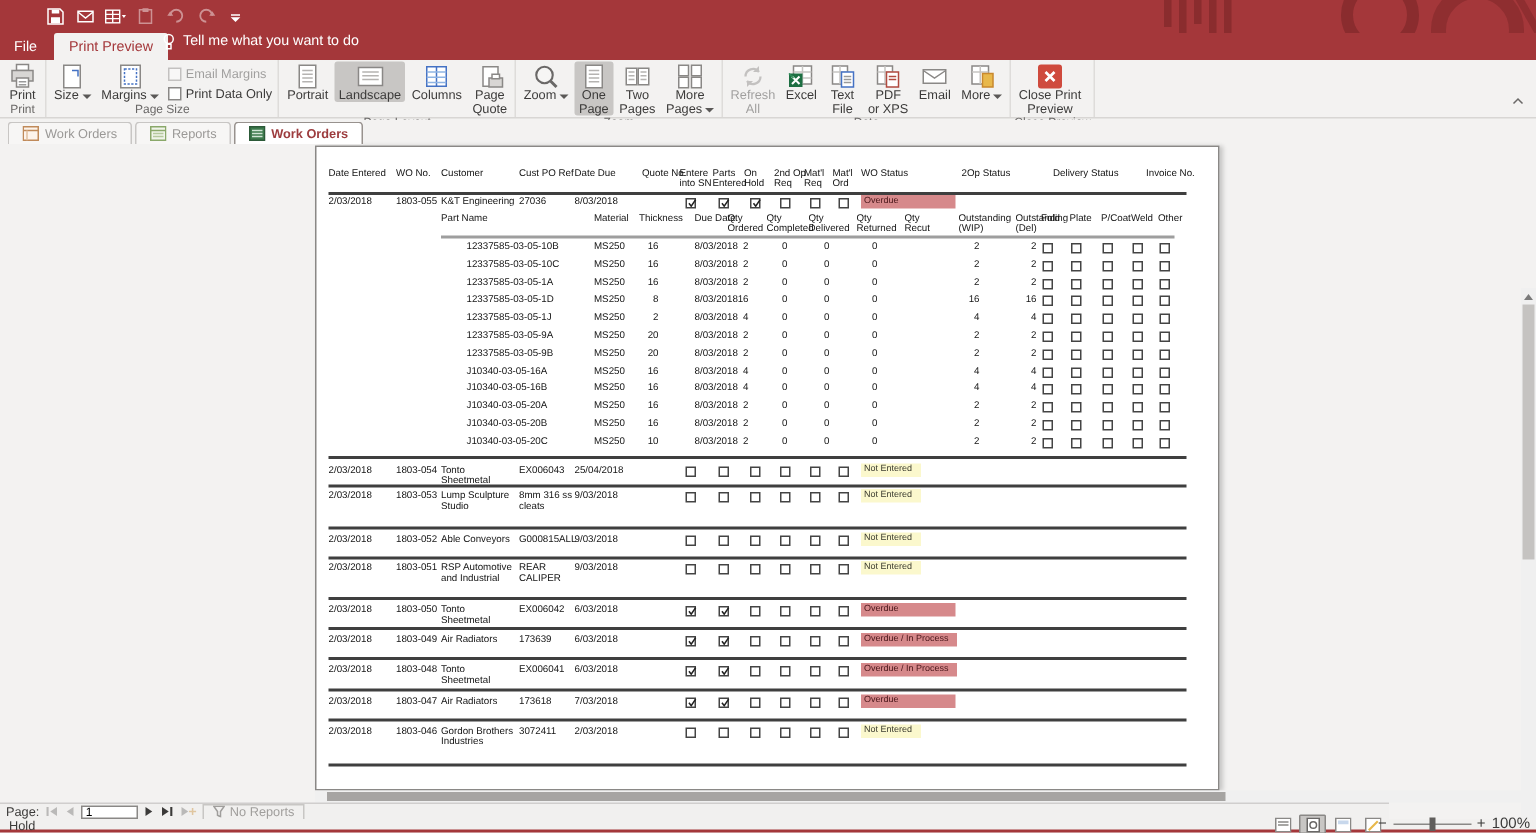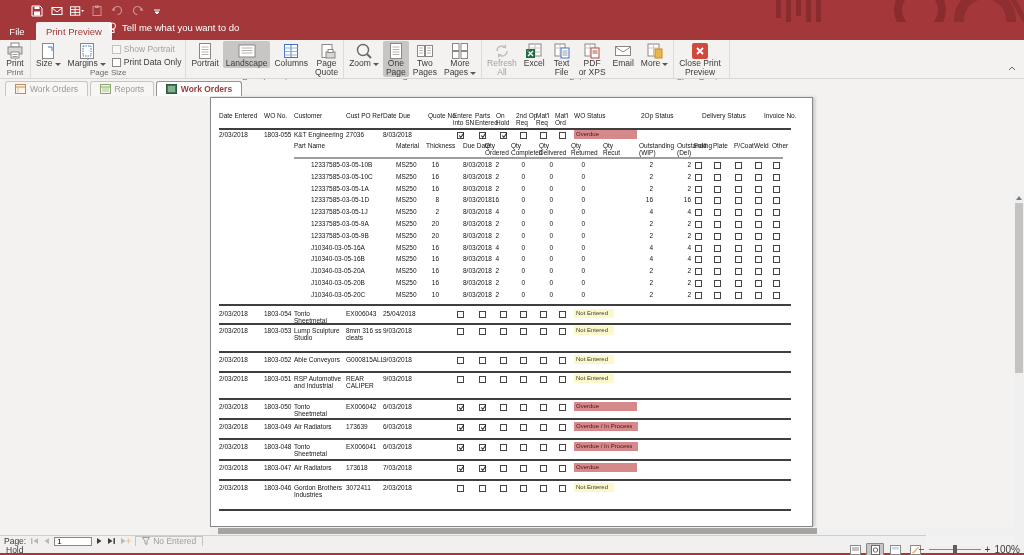--- a/index.html
+++ b/index.html
@@ -221,21 +221,21 @@
               <svg width="20" height="18">
                 <rect x="3.5" y="1.5" width="13" height="15" fill="#fff" stroke="#8a8886"></rect>
                 <rect x="6" y="4" width="8" height="10" fill="none" stroke="#4472c4" stroke-dasharray="1.5 1"></rect>
               </svg>
             </div>
             <div class="rlabel"><span>Margins</span><span class="caret"></span></div>
           </div>
           <div class="rchecks">
             <label class="rcheck disabled">
               <span class="cbox"></span>
-              <span>Show Portrait</span>
+              <span>Email Margins</span>
             </label>
             <label class="rcheck">
               <span class="cbox"></span>
               <span>Print Data Only</span>
             </label>
           </div>
         </div>
         <div class="rgroup-label">Page Size</div>
       </div>
       <div class="rgroup">
@@ -913,21 +913,21 @@
   <span class="nbtn dim">
     <svg width="11" height="8" viewBox="0 0 11 8">
         <path d="M1 1 L5.5 4 L1 7 z" fill="#6a6867"></path>
         <path d="M8.5 1 v6 M5.5 4 h6" stroke="#c9882d" stroke-width="1.3" transform="translate(0,0) scale(0.8) translate(2,1)"></path>
       </svg>
     </span>
   <span class="nfilter">
     <svg width="8" height="8" viewBox="0 0 8 8">
         <path d="M0.5 0.5 h7 L5 4 v3.5 L3 6.5 V4 z" fill="none" stroke="#a09e9c"></path>
       </svg>
-    <span>No Entered</span>
+    <span>No Reports</span>
   </span>
 </div>
 
 <div class="statusbar">
   <span class="ready"></span>
   <span class="ready">Hold</span>
   <div class="viewbtns">
     <span class="vbtn">
       <svg width="11" height="10" viewBox="0 0 11 10">
           <rect x="0.5" y="0.5" width="10" height="9" fill="#fff" stroke="#8a8886"></rect>

